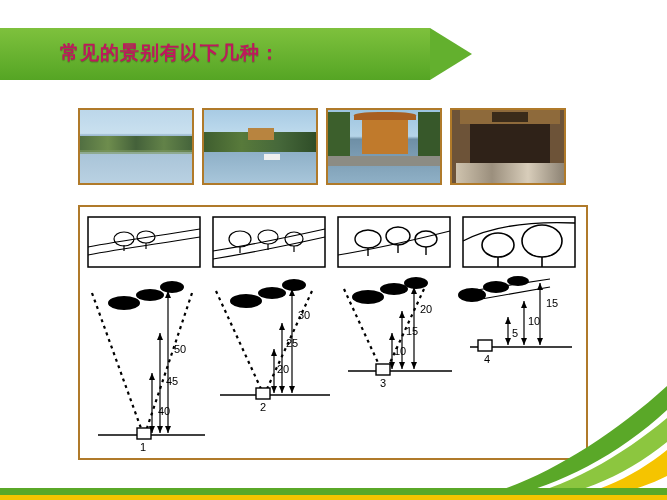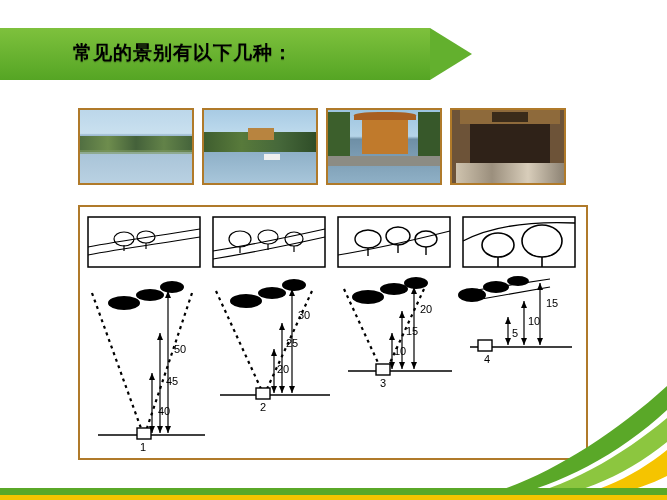--- a/index.html
+++ b/index.html
@@ -21,25 +21,24 @@
   }
   .banner-bg:after{
     content:"";position:absolute;right:-42px;top:0;
     width:0;height:0;
     border-top:26px solid transparent;
     border-bottom:26px solid transparent;
     border-left:42px solid #63b02e;
   }
   .banner-title{
     position:absolute;left:60px;top:12px;
-    font-size:19px;font-weight:bold;color:#000000;
+    font-size:19px;font-weight:bold;color:#be185d;
     letter-spacing:1px;
     font-family:"DejaVu Sans", sans-serif;
     text-shadow:0 1px 1px rgba(0,0,0,.25);
-    margin-left:13px;
   }
   
   .photos{
     position:absolute;left:78px;top:108px;
     display:flex;gap:8px;
   }
   .photo{
     width:116px;height:77px;
     border:2px solid #b07a2a;
     box-sizing:border-box;

